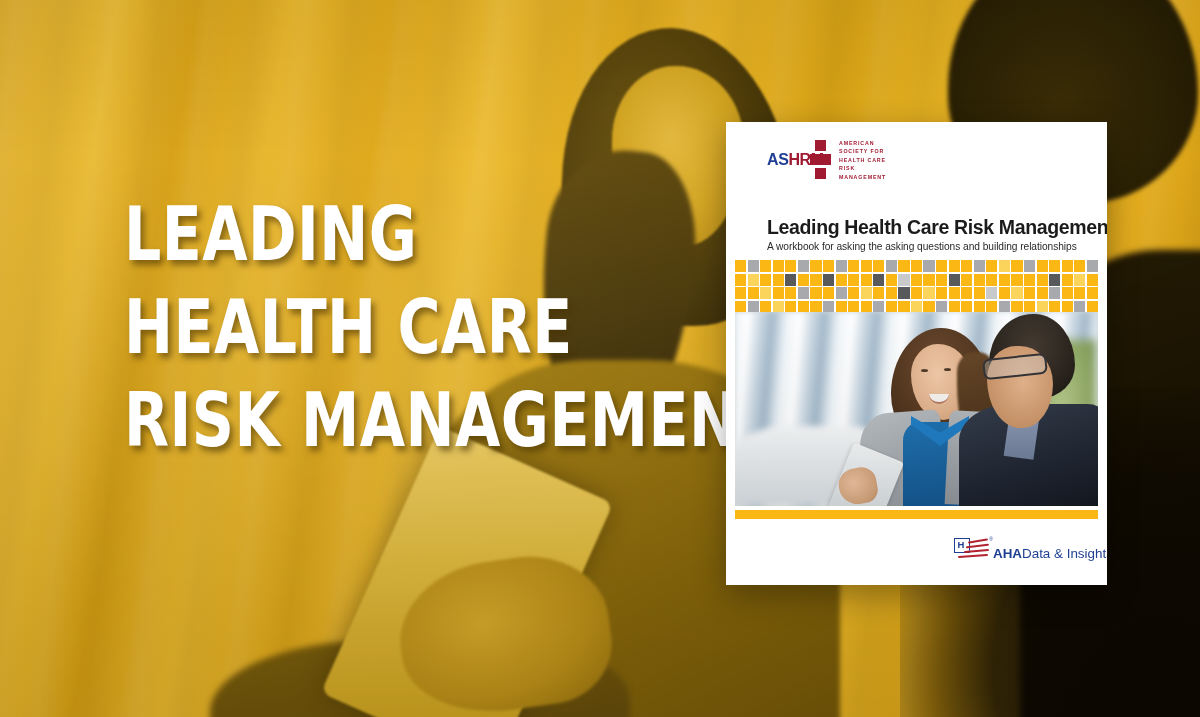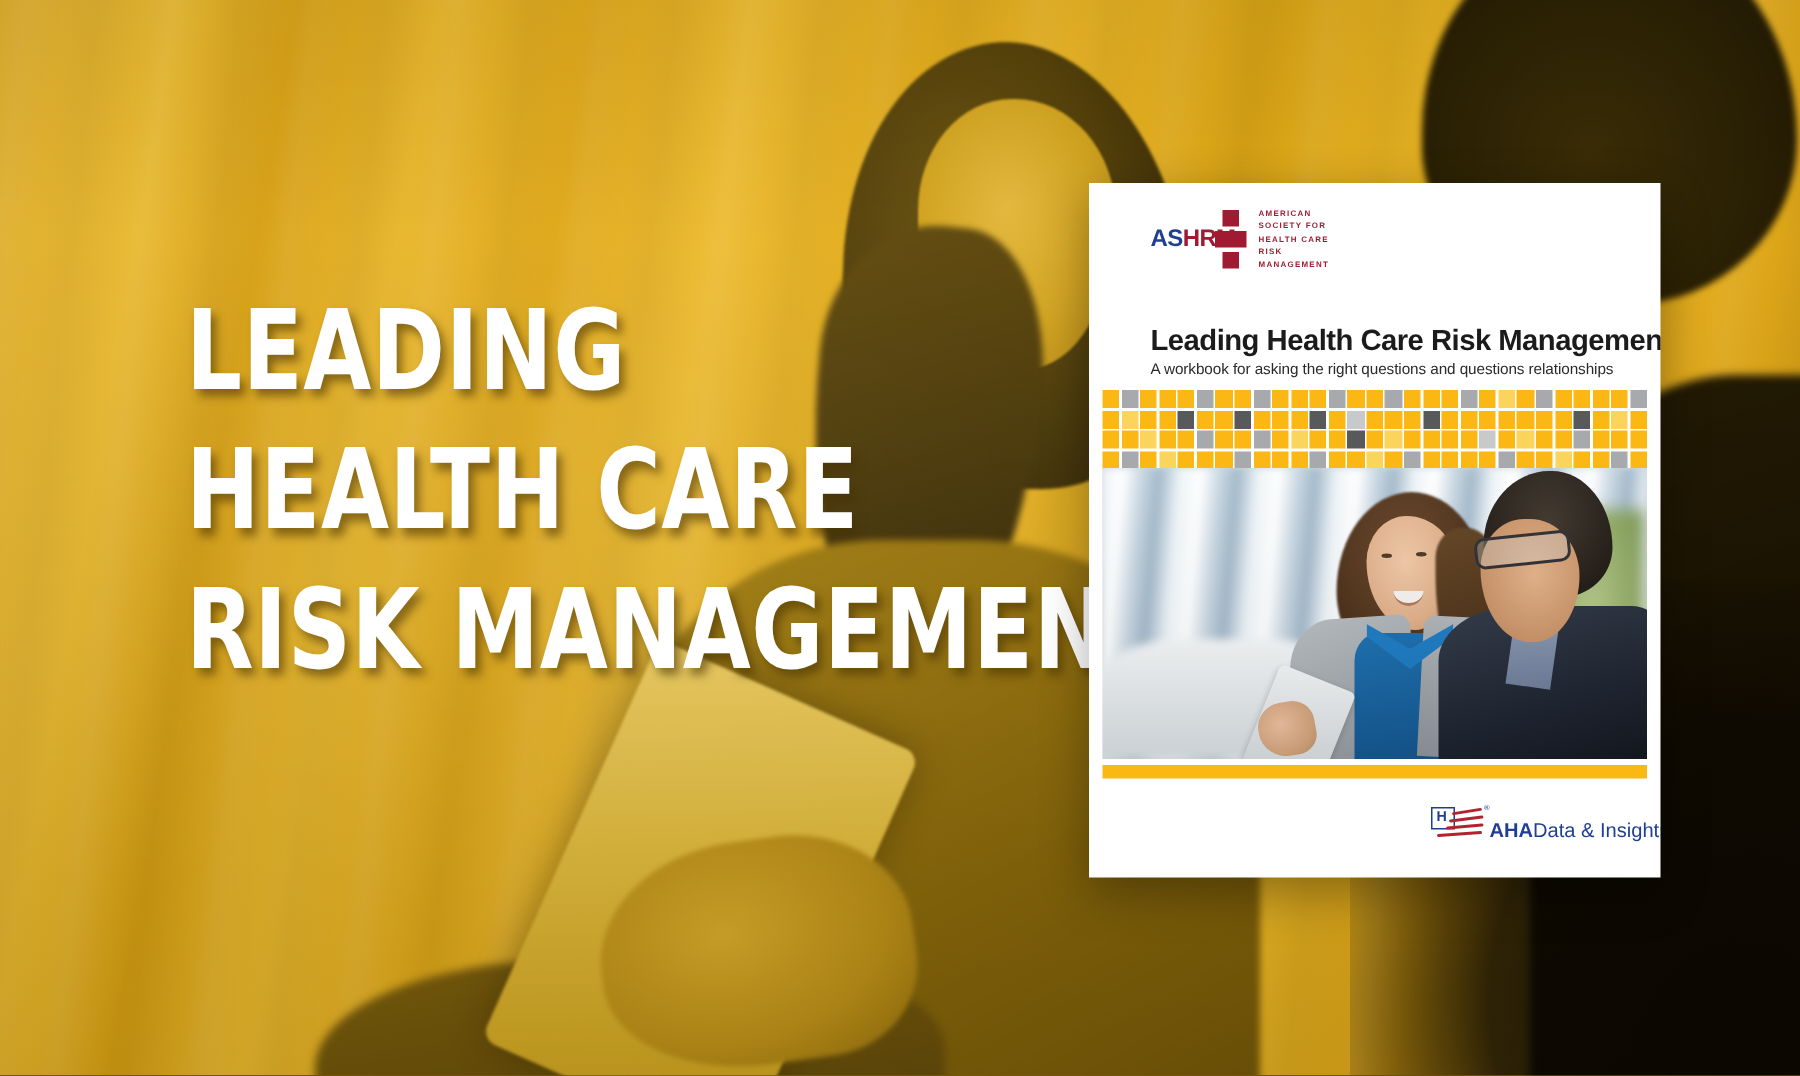--- a/index.html
+++ b/index.html
@@ -528,21 +528,21 @@
       <div class="ashrm-tag">
         <div>AMERICAN</div>
         <div>SOCIETY FOR</div>
         <div>HEALTH CARE</div>
         <div>RISK</div>
         <div>MANAGEMENT</div>
       </div>
     </div>
 
     <div class="cover-title">Leading Health Care Risk Management</div>
-    <div class="cover-sub">A workbook for asking the right questions and questions relationships</div>
+    <div class="cover-sub">A workbook for asking the asking questions and building relationships</div>
 
     <div class="checker" id="checker">
         <span style="background: rgb(251, 183, 20);"></span>
         <span style="background: rgb(167, 169, 172);"></span>
         <span style="background: rgb(251, 183, 20);"></span>
         <span style="background: rgb(251, 183, 20);"></span>
         <span style="background: rgb(251, 183, 20);"></span>
         <span style="background: rgb(167, 169, 172);"></span>
         <span style="background: rgb(251, 183, 20);"></span>
         <span style="background: rgb(251, 183, 20);"></span>

